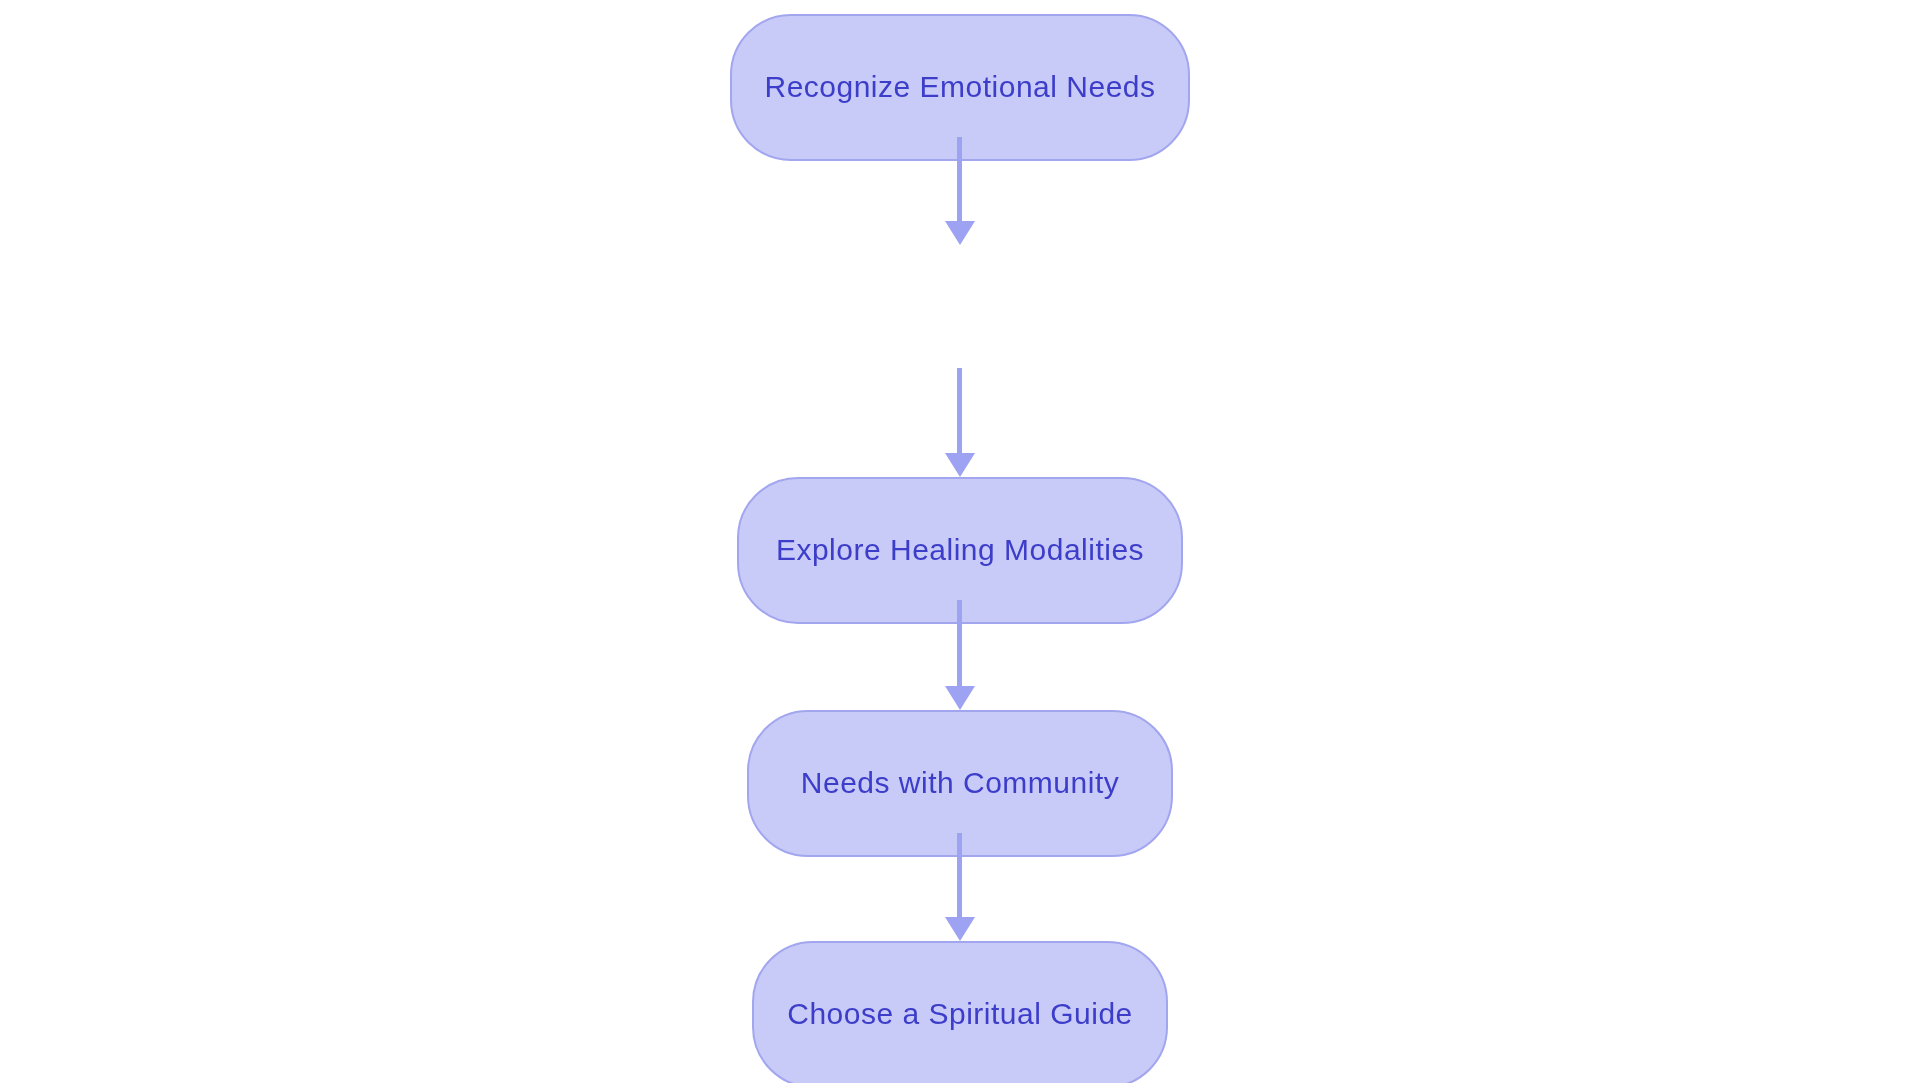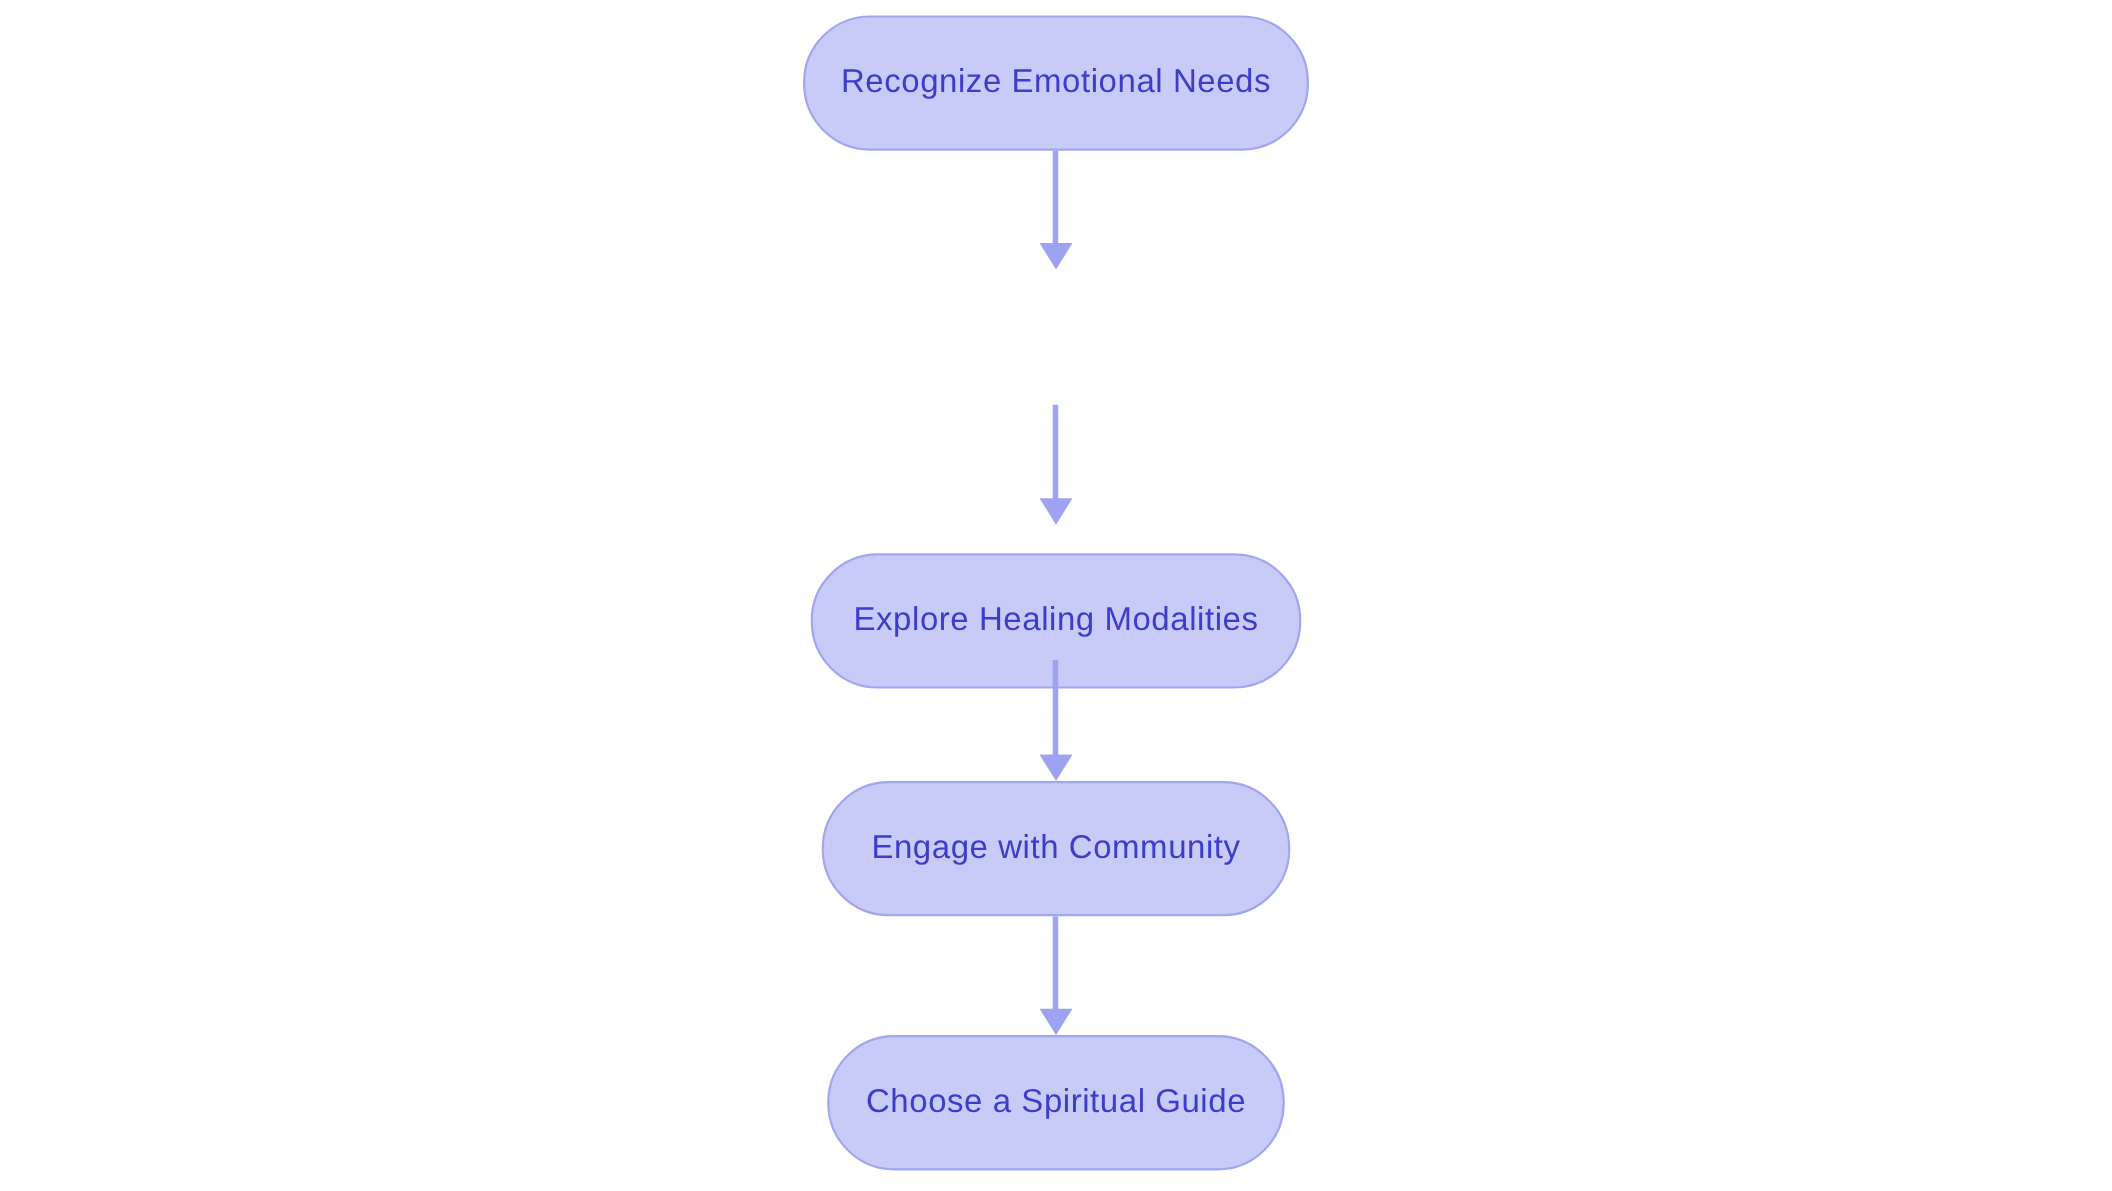--- a/index.html
+++ b/index.html
@@ -18,41 +18,41 @@
     font-family: "Liberation Sans", "DejaVu Sans", sans-serif;
     position: relative;
     overflow: hidden;
   }
   .canvas {
     position: absolute;
     inset: 0;
   }
   .node {
     position: absolute;
-    height: 123px;
+    height: 147px;
     border-radius: 61px;
     background: var(--node-fill, #c8caf8);
     border: 2px solid var(--node-border, #a2a6ef);
     display: flex;
     align-items: center;
     justify-content: center;
     text-align: center;
   }
   .node .label {
     color: var(--node-text, #3c3dc9);
     font-size: 30px;
     font-weight: 400;
     letter-spacing: 0.5px;
     white-space: nowrap;
     line-height: 1;
     padding-bottom: 2px;
   }
   .node1 { top: 14px;  left: 730px; width: 460px; }
   .node2 { top: 245px; left: 767px; width: 386px; }
-  .node3 { top: 503px; left: 737px; width: 446px; }
+  .node3 { top: 477px; left: 737px; width: 446px; }
   .node4 { top: 710px; left: 747px; width: 426px; }
   .node5 { top: 941px; left: 752px; width: 416px; text-align: right; }
 
   .edge-line {
     position: absolute;
     left: 957px;
     width: 5px;
     background: var(--arrow, #9da2f2);
   }
   .edge-head {
@@ -90,21 +90,21 @@
   <div class="edge-head edge2-head"></div>
 
   <div class="node node3">
     <span class="label">Explore Healing Modalities</span>
   </div>
 
   <div class="edge-line edge3-line"></div>
   <div class="edge-head edge3-head"></div>
 
   <div class="node node4">
-    <span class="label">Engage with Community</span>
+    <span class="label">Needs with Community</span>
   </div>
 
   <div class="edge-line edge4-line"></div>
   <div class="edge-head edge4-head"></div>
 
   <div class="node node5">
     <span class="label">Choose a Spiritual Guide</span>
   </div>
 
 </div>

